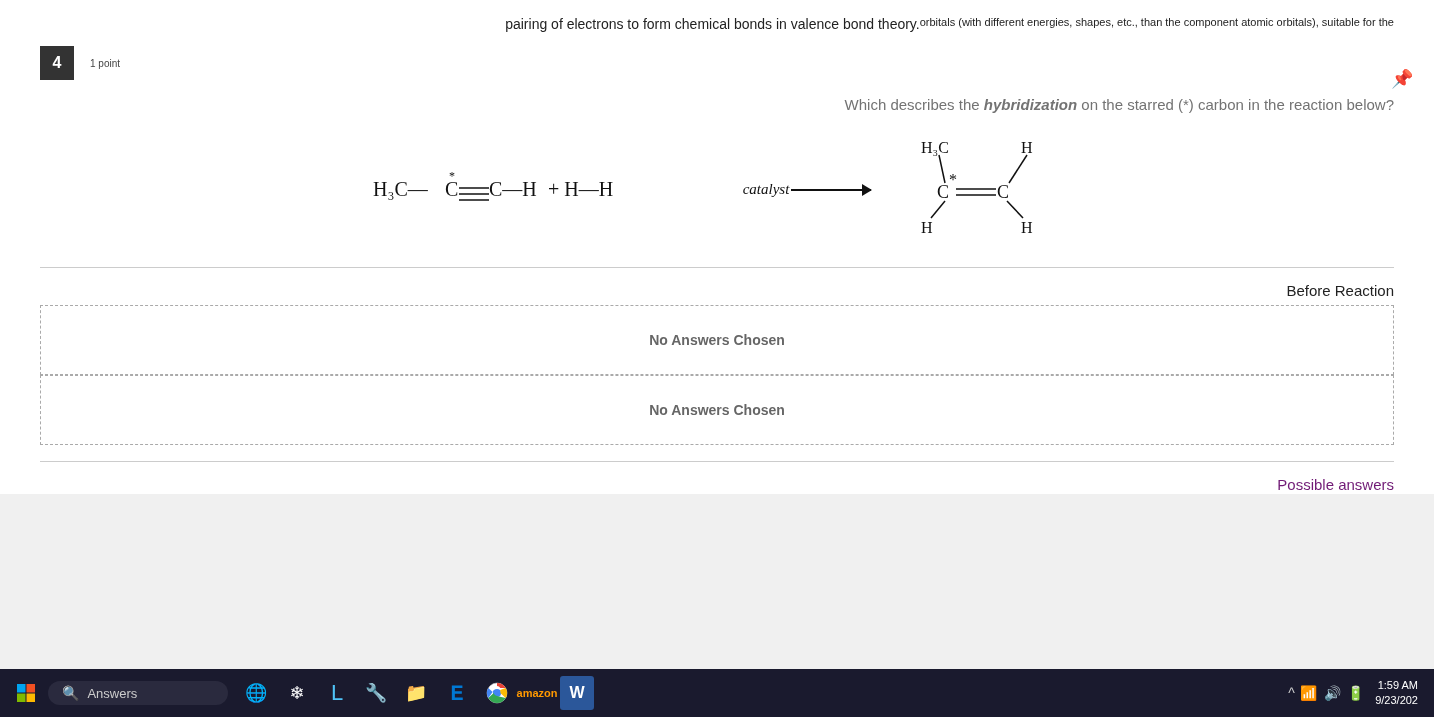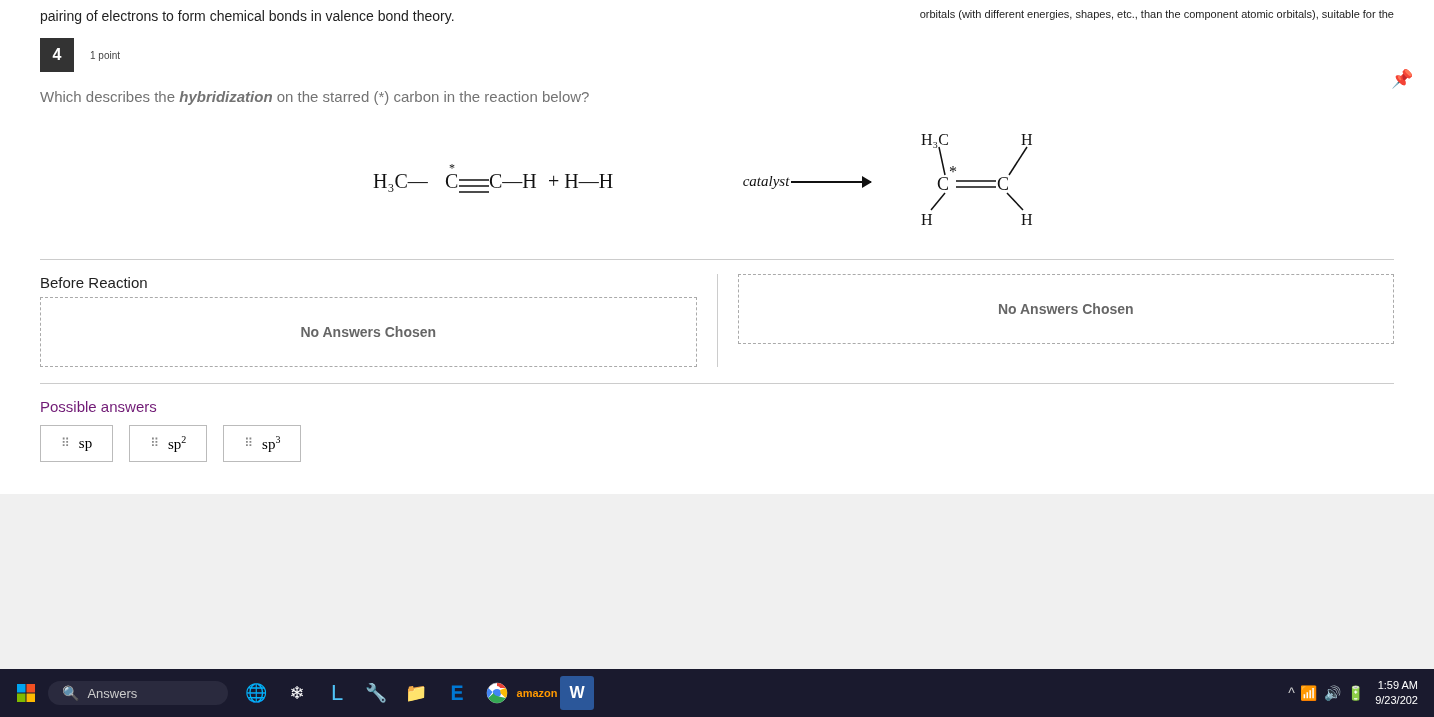--- a/index.html
+++ b/index.html
@@ -10,23 +10,24 @@
       background: #f0f0f0;
       font-family: Arial, sans-serif;
       position: relative;
     }
 
     
     .main-content {
       background: white;
       width: 100%;
       height: 494px;
-      padding: 0 40px;
+      padding: 8px 40px;
       overflow: hidden;
       position: relative;
+      text-align: right;
     }
 
     
     .top-banner {
       font-size: 14px;
       color: #222;
       padding: 8px 0 4px 0;
       border-bottom: none;
     }
 
@@ -121,20 +122,21 @@
       border-top: 1px solid #ccc;
       margin: 4px 0 14px 0;
     }
 
     
     .reaction-boxes {
       display: flex;
       gap: 0;
       margin: 0 0 16px 0;
       width: 100%;
+      flex-direction: column;
     }
 
     .reaction-box-section {
       flex: 1;
     }
 
     .reaction-box-label {
       font-size: 15px;
       color: #222;
       margin-bottom: 6px;

